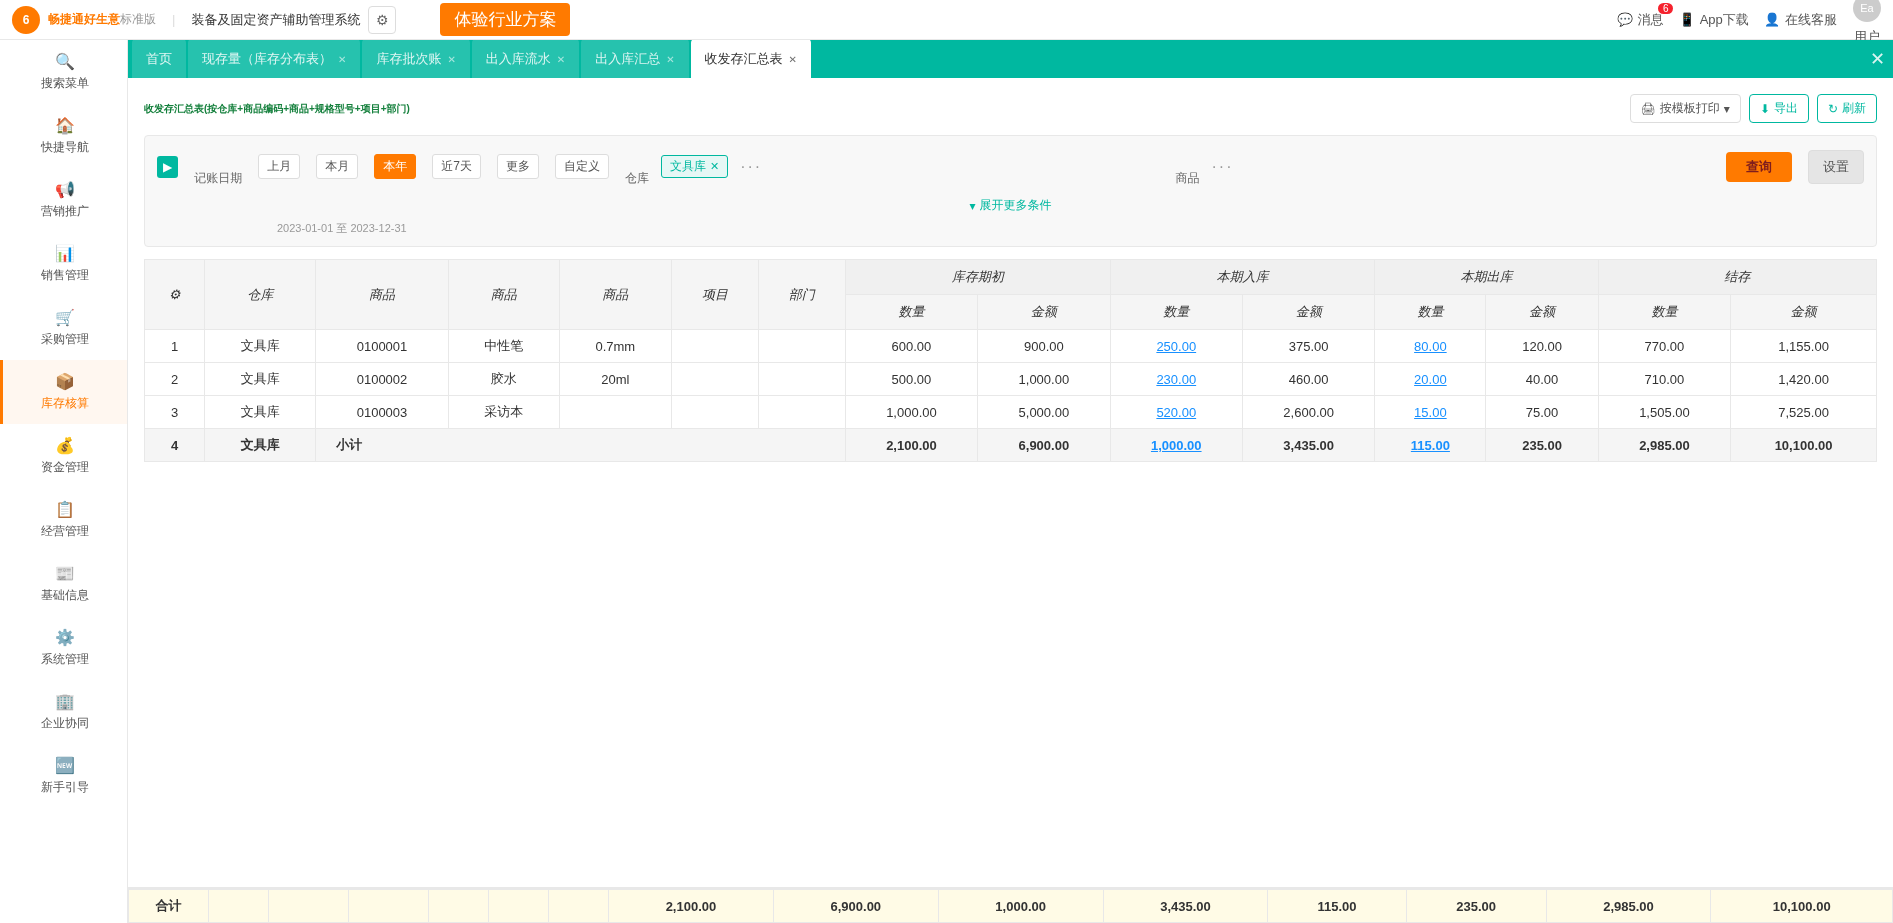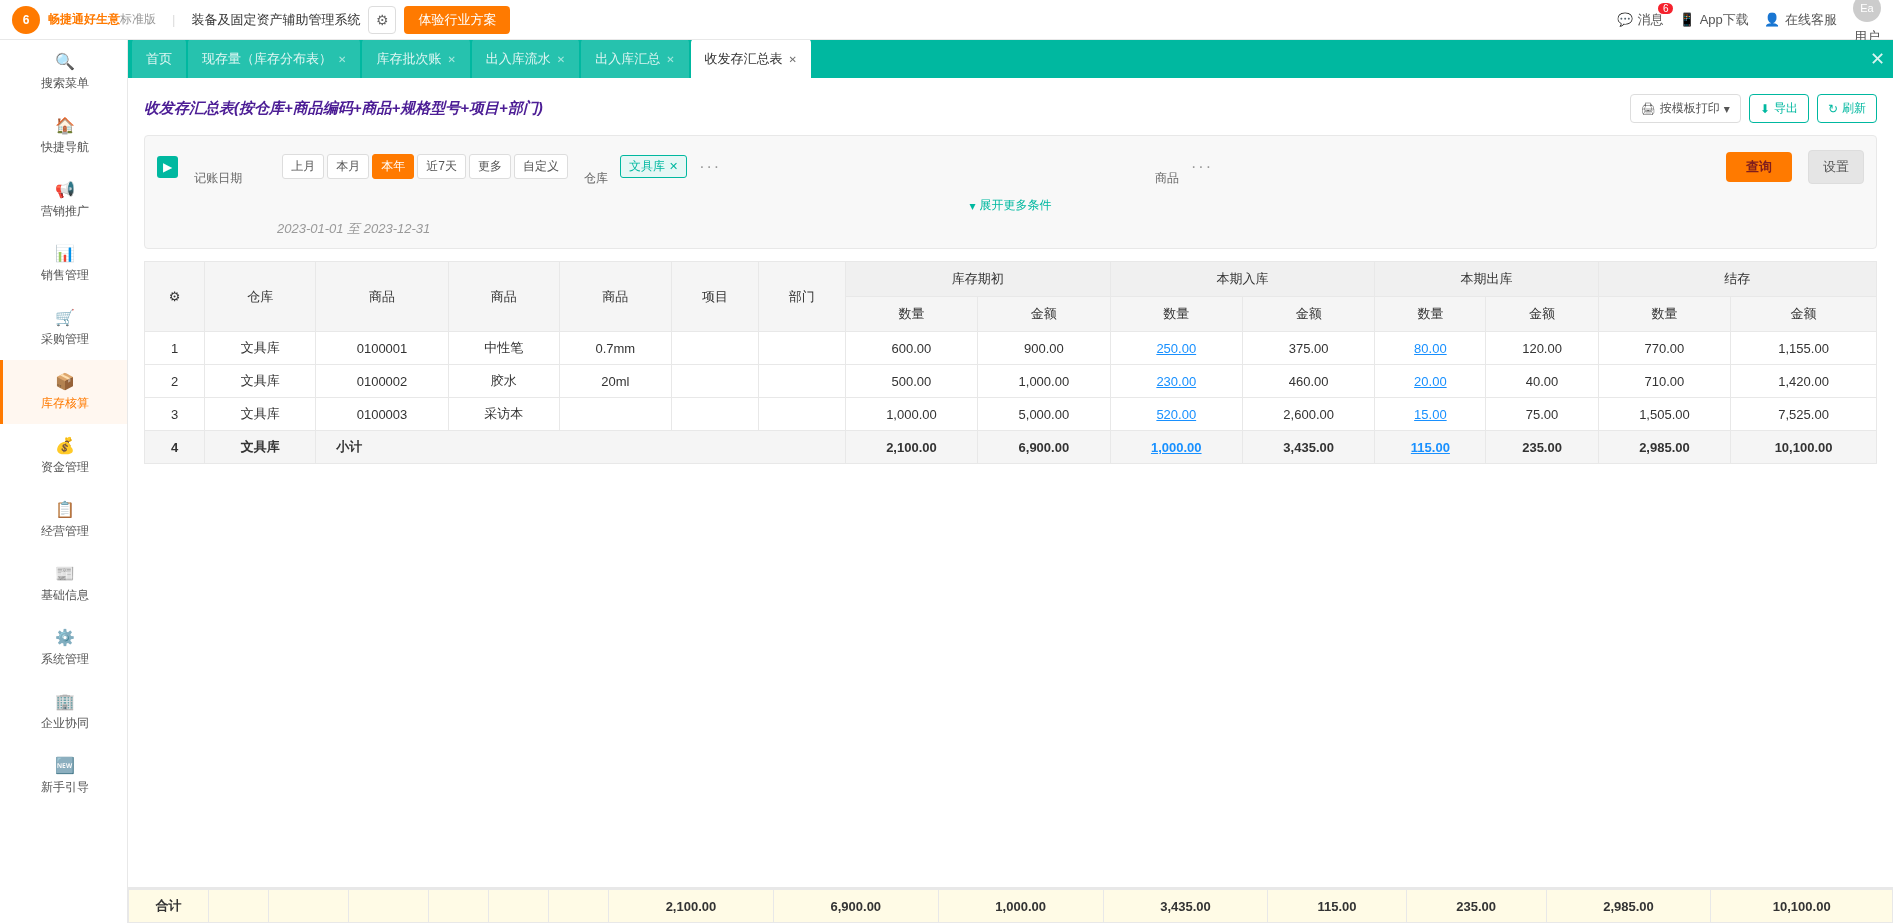--- a/index.html
+++ b/index.html
@@ -3,21 +3,21 @@
   <meta charset="utf-8">
   <style>
     * { box-sizing: border-box; margin: 0; padding: 0; font-family: 'Microsoft YaHei', Arial, sans-serif; }
     body { background: #f0f2f5; font-size: 13px; color: #333; display: flex; flex-direction: column; height: 923px; overflow: hidden; }
 
     
     .top-bar { height: 40px; background: #fff; display: flex; align-items: center; padding: 0 12px; border-bottom: 1px solid #e8e8e8; justify-content: space-between; }
     .top-bar-left { display: flex; align-items: center; gap: 8px; }
     .app-logo { width: 28px; height: 28px; background: #ff7a00; border-radius: 50%; display: flex; align-items: center; justify-content: center; color: #fff; font-weight: bold; font-size: 12px; }
     .gear-btn { width: 28px; height: 28px; border: 1px solid #ddd; border-radius: 4px; display: flex; align-items: center; justify-content: center; cursor: pointer; font-size: 14px; color: #666; }
-    .try-btn { background: #ff7a00; color: #fff; border: none; border-radius: 4px; padding: 5px 14px; cursor: pointer; font-size: 13px; }
+    .try-btn { background: #ff7a00; color: #fff; border: none; border-radius: 4px; padding: 5px 14px; cursor: pointer; font-size: 17px; margin-left: 36px; }
     .top-bar-right { display: flex; align-items: center; gap: 16px; font-size: 13px; color: #555; }
     .msg-item { display: flex; align-items: center; gap: 4px; cursor: pointer; position: relative; }
     .badge { background: #f5222d; color: #fff; border-radius: 10px; font-size: 10px; padding: 0 5px; position: absolute; top: -8px; right: -10px; }
     .user-avatar { width: 28px; height: 28px; background: #ccc; border-radius: 50%; display: flex; align-items: center; justify-content: center; font-size: 11px; color: #fff; }
 
     
     .main-layout { display: flex; flex: 1; overflow: hidden; }
 
     
     .sidebar { width: 128px; background: #fff; border-right: 1px solid #e8e8e8; display: flex; flex-direction: column; overflow-y: auto; }
@@ -29,42 +29,42 @@
     .content-area { flex: 1; display: flex; flex-direction: column; overflow: hidden; }
     .tab { display: flex; align-items: center; gap: 6px; padding: 6px 14px; border-radius: 4px 4px 0 0; cursor: pointer; font-size: 13px; color: rgba(255,255,255,0.85); background: rgba(255,255,255,0.15); height: 40px; }
     .tab.active { background: #fff; color: #333; }
     .tab-close { font-size: 10px; opacity: 0.7; cursor: pointer; }
 
     
     .page-content { flex: 1; background: #fff; margin: 0; overflow: auto; padding: 16px; display: flex; flex-direction: column; gap: 12px; position: relative; }
 
     
     .page-header { display: flex; align-items: center; justify-content: space-between; }
-    .page-title { font-size: 15px; font-weight: bold; color: #4c1d95; font-style: italic; }
+    .page-title { font-size: 10px; font-weight: bold; color: #15803d; }
     .header-actions { display: flex; align-items: center; gap: 8px; }
     .action-btn { display: flex; align-items: center; gap: 4px; padding: 5px 10px; border: 1px solid #ddd; border-radius: 4px; cursor: pointer; font-size: 12px; color: #555; background: #fff; }
     .export-btn { color: #00b8a0; border-color: #00b8a0; }
     .refresh-btn { color: #00b8a0; border-color: #00b8a0; }
 
     
     .filter-bar { background: #f8f8f8; border: 1px solid #e8e8e8; border-radius: 4px; padding: 10px 12px; }
     .filter-row { display: flex; align-items: center; gap: 16px; }
     .filter-label { font-size: 12px; color: #666; white-space: nowrap; margin-top: 24px; }
-    .date-btns { display: flex; align-items: center; gap: 3px; margin-left: 24px; }
+    .date-btns { display: flex; align-items: center; gap: 16px; }
     .date-btn { padding: 3px 8px; border: 1px solid #ddd; border-radius: 3px; cursor: pointer; font-size: 12px; color: #555; background: #fff; }
     .date-btn.active { background: #ff7a00; color: #fff; border-color: #ff7a00; }
     .warehouse-tag { display: flex; align-items: center; gap: 4px; background: #e6f7f5; border: 1px solid #00b8a0; border-radius: 3px; padding: 2px 8px; font-size: 12px; color: #00b8a0; }
     .tag-close { cursor: pointer; font-size: 11px; }
     .filter-dots { color: #999; cursor: pointer; font-size: 16px; letter-spacing: 2px; }
     .expand-btn { display: flex; align-items: center; gap: 4px; color: #00b8a0; font-size: 12px; cursor: pointer; justify-content: center; padding: 4px; }
 
     
     .table-container { flex: 1; overflow: auto; }
     table { width: 100%; border-collapse: collapse; font-size: 13px; }
-    thead th { background: #f5f5f5; border: 1px solid #e8e8e8; padding: 8px 10px; text-align: center; color: #333; font-weight: normal; white-space: nowrap; }
+    thead th { background: #f5f5f5; border: 1px solid #e8e8e8; padding: 8px 10px; text-align: center; color: #333; font-weight: normal; white-space: nowrap; font-style: italic; }
     thead th.group-header { background: #f0f0f0; }
     tbody td { border: 1px solid #e8e8e8; padding: 7px 10px; text-align: center; white-space: nowrap; }
     tbody tr.subtotal { background: #f5f5f5; font-weight: bold; }
     .link-text { color: #1890ff; text-decoration: underline; cursor: pointer; }
     .total-table { width: 100%; border-collapse: collapse; font-size: 13px; }
     .total-table td { padding: 7px 10px; text-align: center; font-weight: bold; }
 
     
     .query-btn { background: #ff7a00; color: #7f1d1d; border: none; border-radius: 4px; padding: 6px 20px; cursor: pointer; font-size: 13px; font-weight: bold; }
     .settings-small-btn { background: #e5e5e5; color: #555; border: 1px solid #ddd; border-radius: 4px; padding: 7px 14px; cursor: pointer; font-size: 13px; }
@@ -246,21 +246,21 @@
         </div>
 
         <div style="display:flex;justify-content:center;margin-top:6px;">
           <div class="expand-btn">
             <span>▾</span>
             <span>展开更多条件</span>
           </div>
         </div>
 
         <div style="margin-top:2px;margin-left:120px;">
-          <span style="font-size:13px;color:#999;font-style:italic;">2023-01-01 至 2023-12-31</span>
+          <span style="font-size:11px;color:#999;">2023-01-01 至 2023-12-31</span>
         </div>
       </div>
 
       <div class="table-container">
         <table>
           <thead>
             <tr>
               <th rowspan="2"><span>⚙</span></th>
               <th rowspan="2">仓库</th>
               <th rowspan="2">商品</th>

